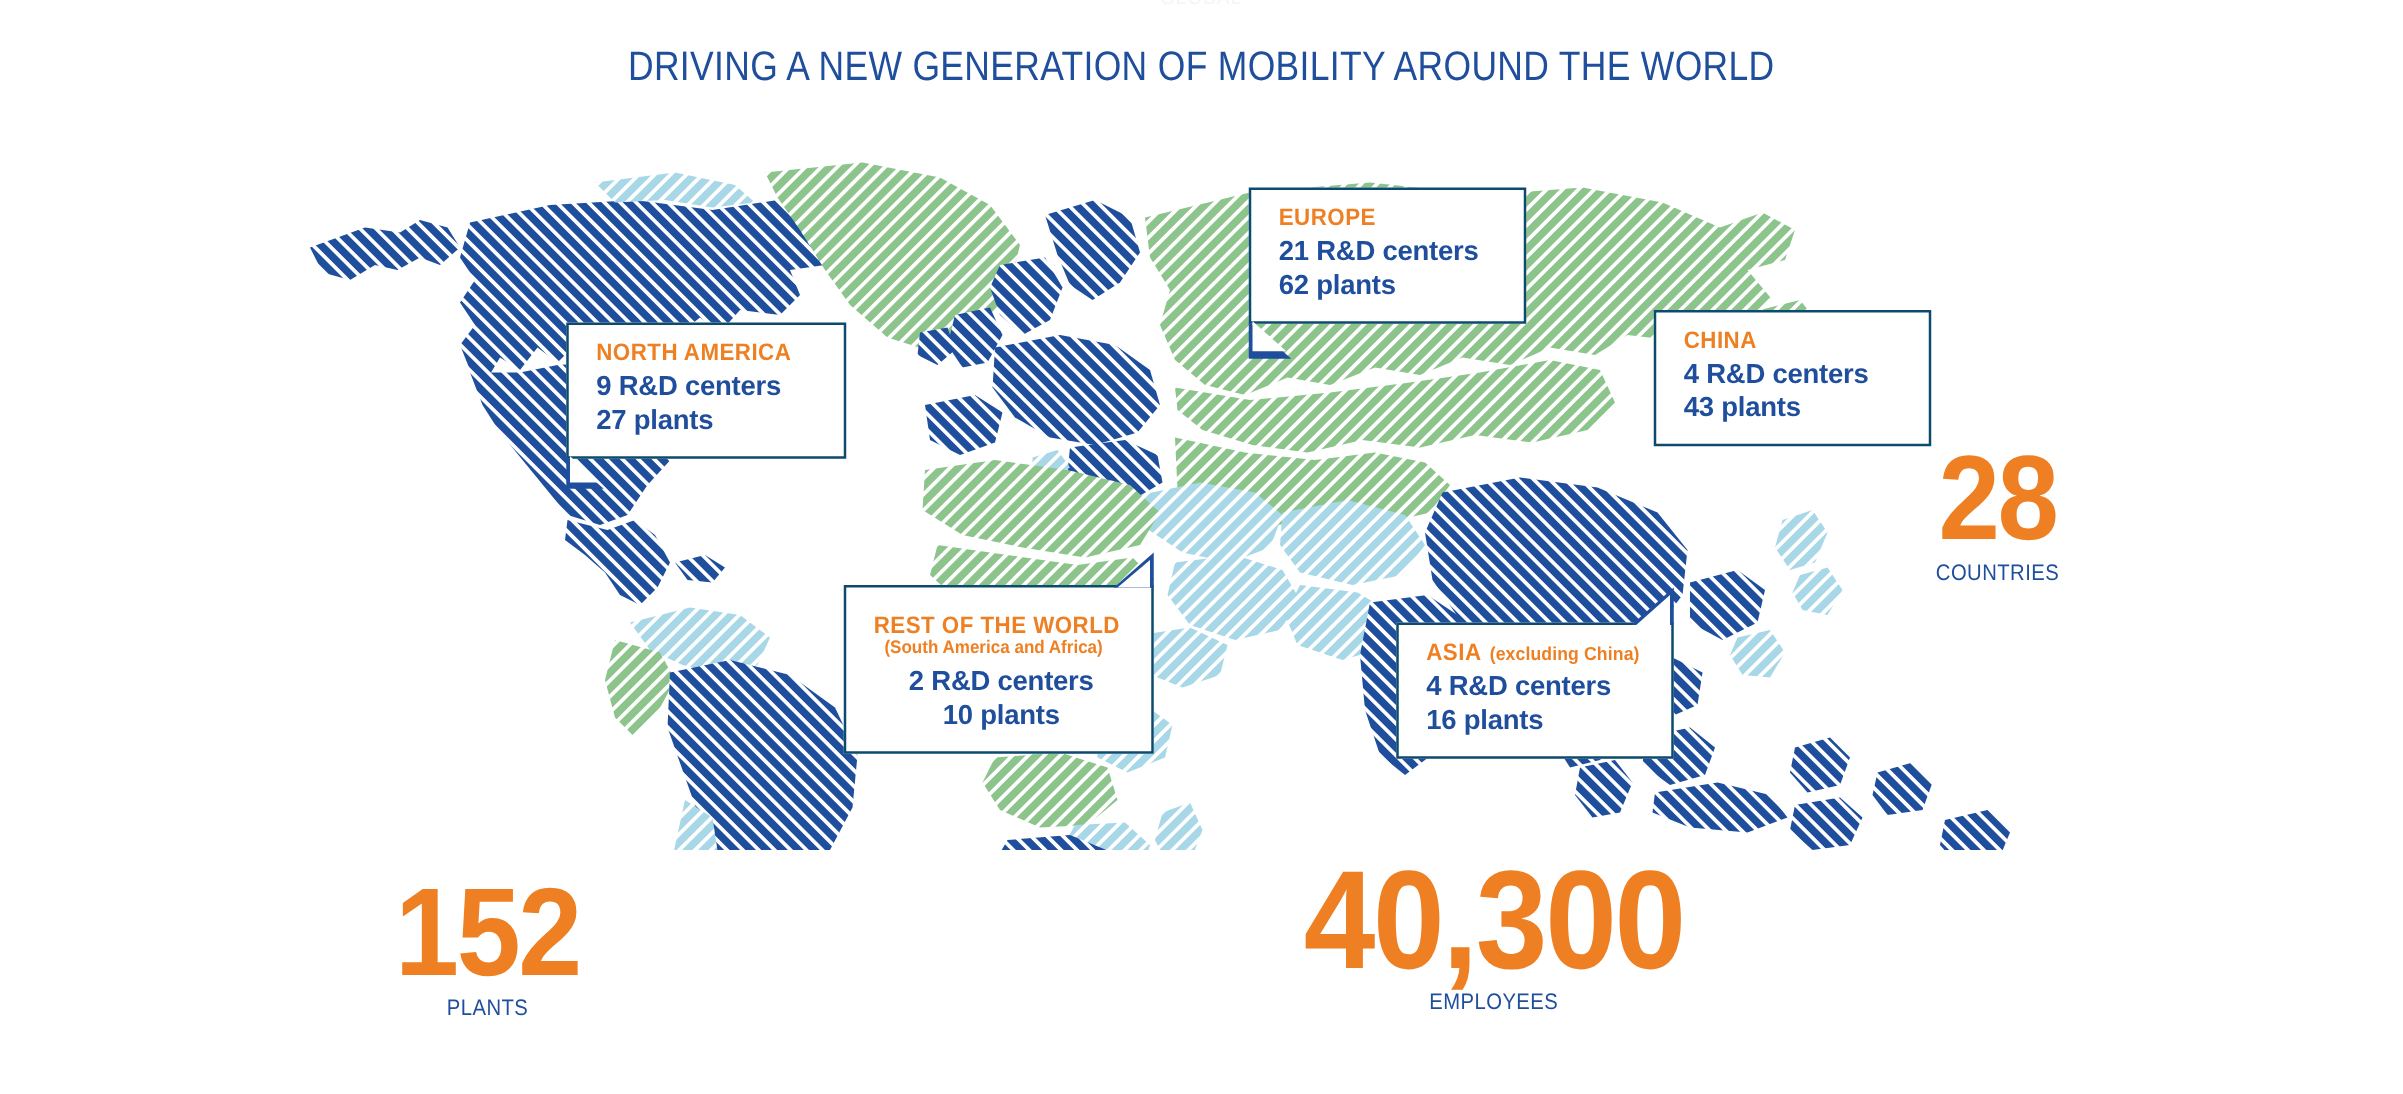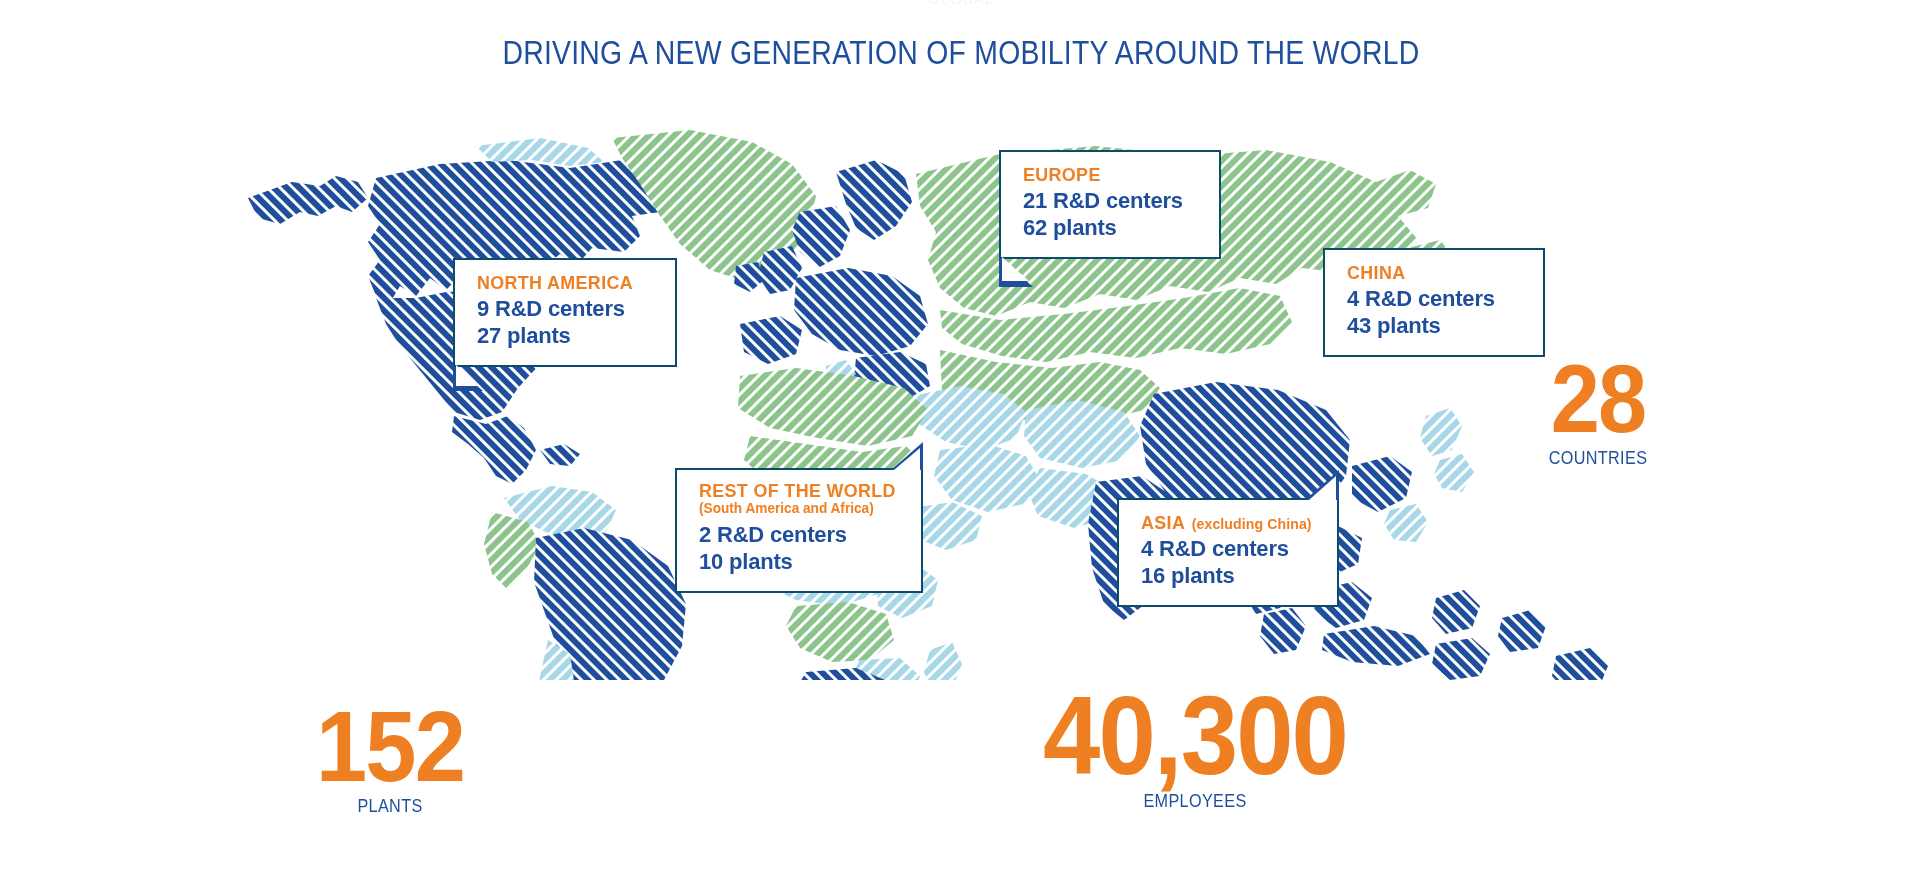--- a/index.html
+++ b/index.html
@@ -323,21 +323,21 @@
     <div class="tail" style="left:-2px; bottom:-30px; border-width:30px 0 0 34px; border-color:transparent transparent transparent #1F4E9C;"></div>
     <div class="tail" style="left:1px; bottom:-24px; border-width:24px 0 0 27px; border-color:transparent transparent transparent #ffffff;"></div>
   </div>
 
   <div class="callout" style="left:1288px; top:248px; width:222px;">
     <div class="head">CHINA</div>
     <div class="line">4 R&amp;D centers</div>
     <div class="line">43 plants</div>
   </div>
 
-  <div class="callout" style="left:640px; top:468px; width:248px; padding-top:11px;">
+  <div class="callout" style="left:640px; top:468px; width:248px; padding-top:21px;text-align:center;">
     <div class="head">REST OF THE WORLD</div>
     <div class="subhead">(South America and Africa)</div>
     <div class="line">2 R&amp;D centers</div>
     <div class="line">10 plants</div>
     <div class="tail" style="right:-2px; top:-28px; border-width:0 0 28px 32px; border-color:transparent transparent #1F4E9C transparent;"></div>
     <div class="tail" style="right:1px; top:-22px; border-width:0 0 22px 26px; border-color:transparent transparent #ffffff transparent;"></div>
   </div>
 
   <div class="callout" style="left:1082px; top:498px; width:222px;">
     <div class="head">

